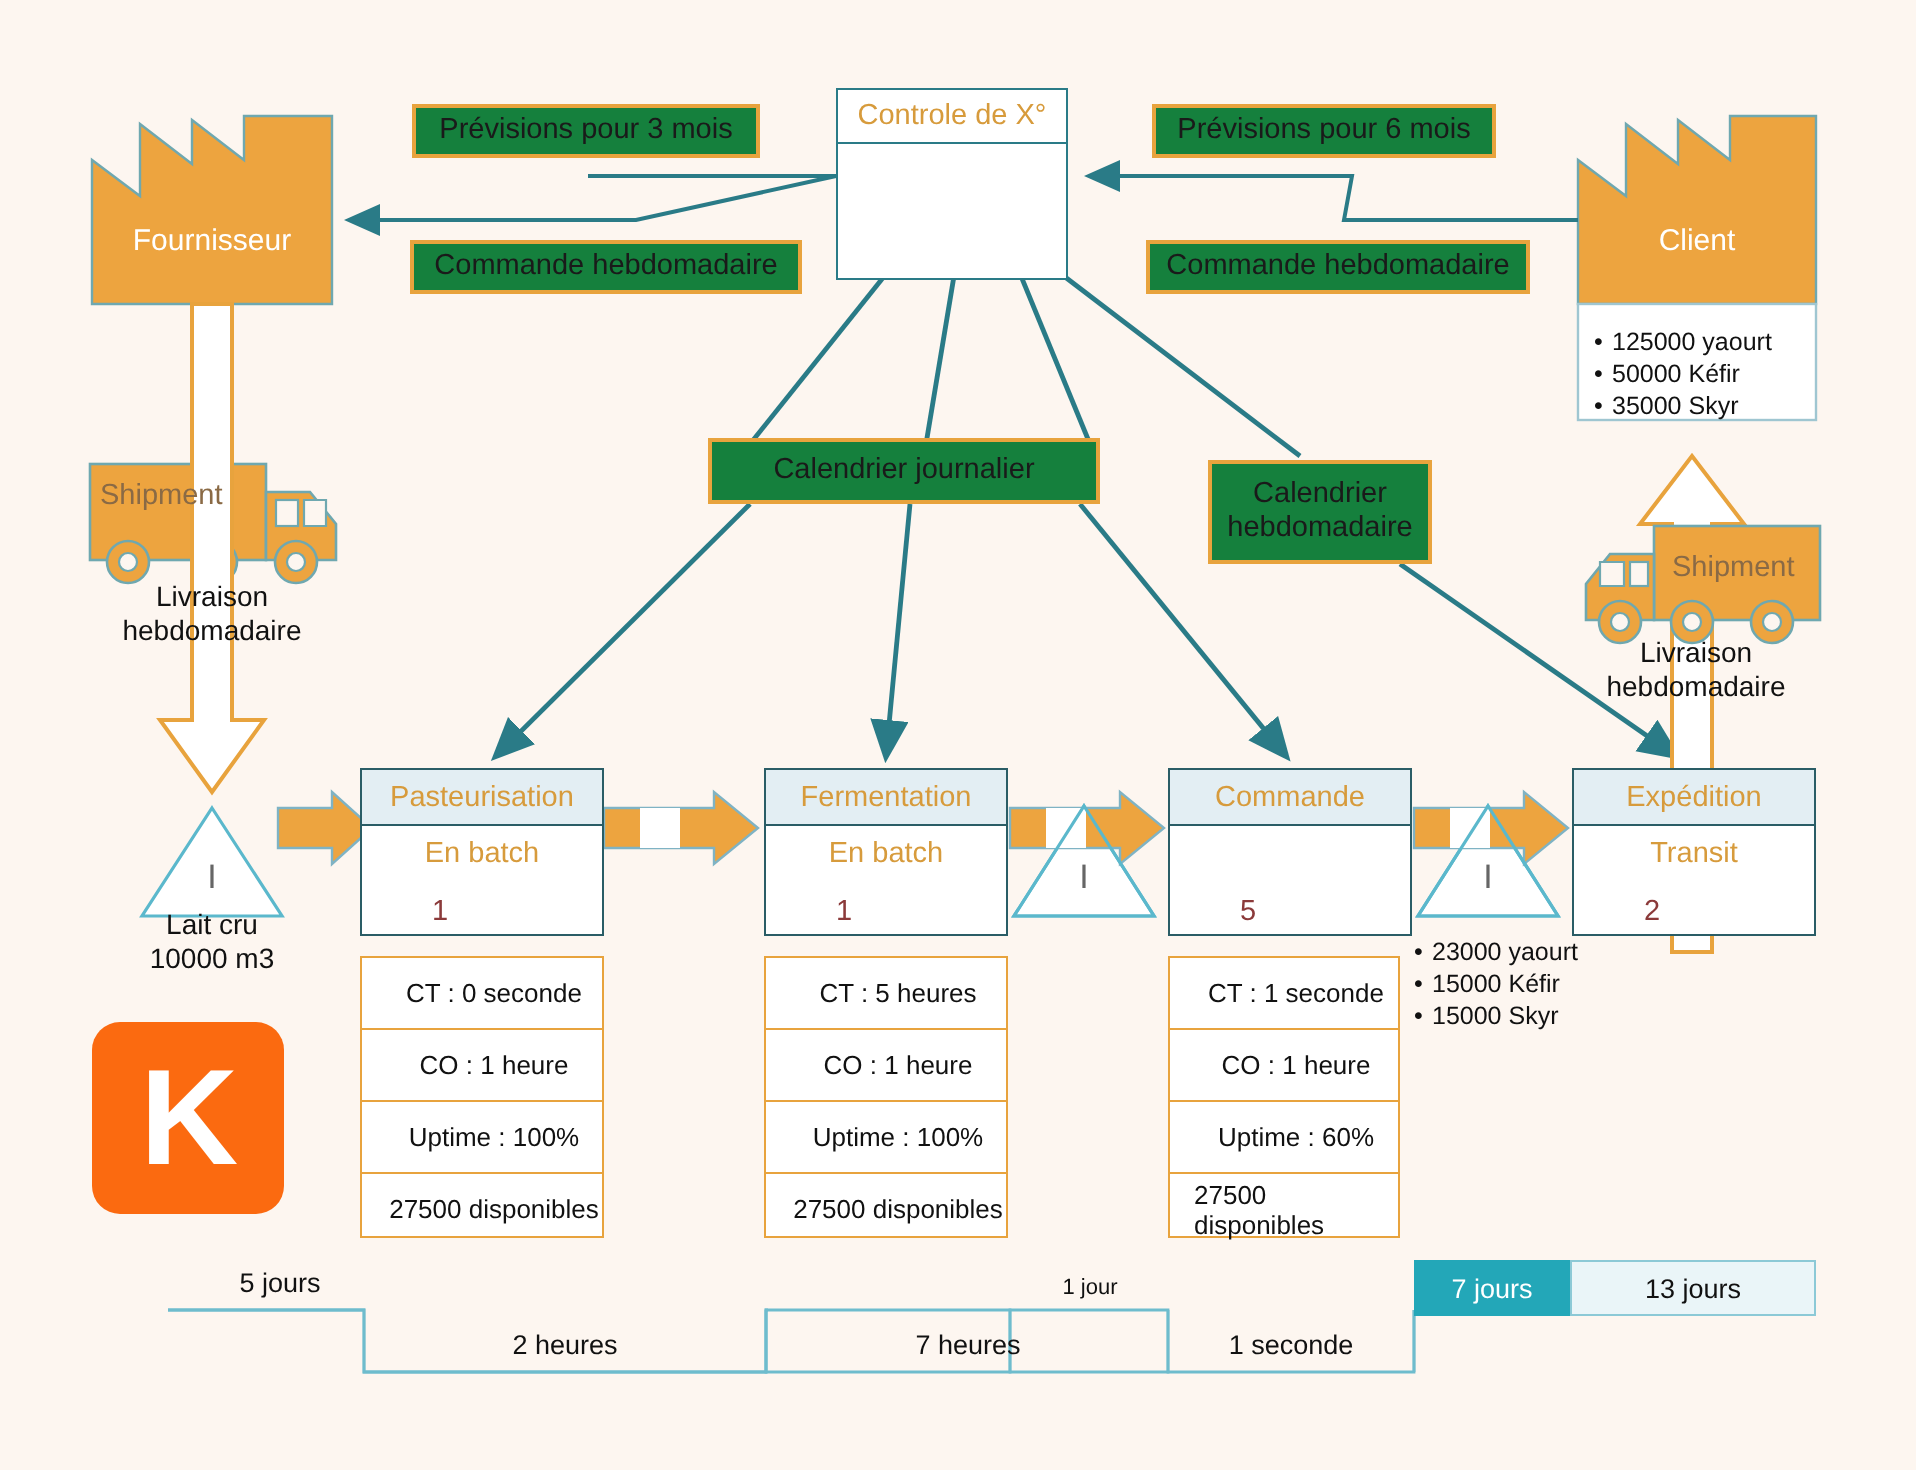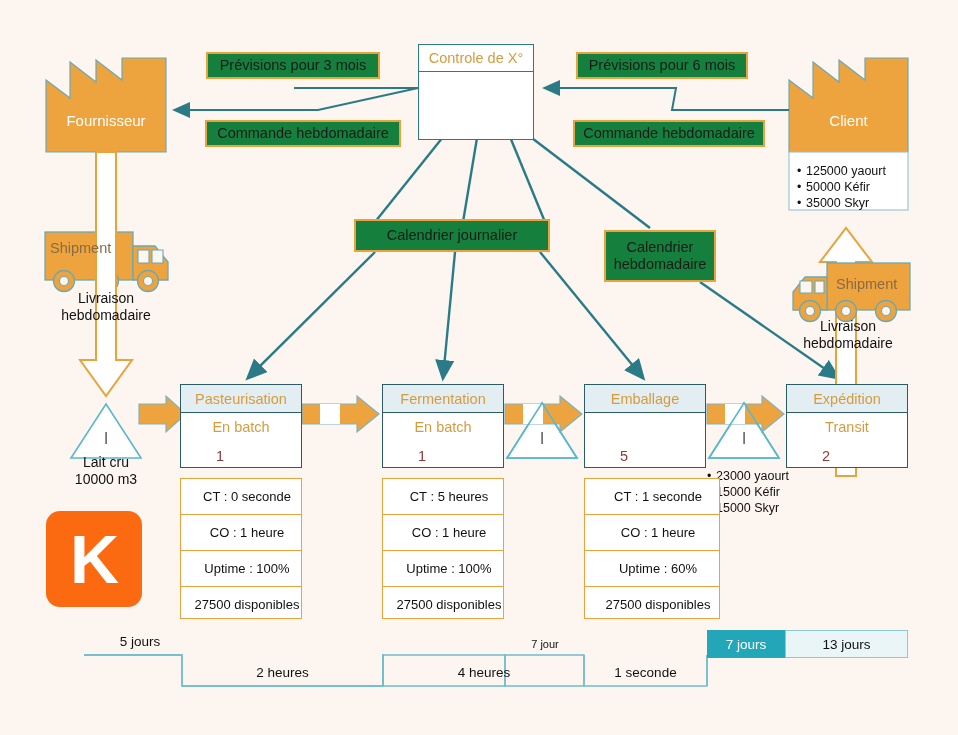--- a/index.html
+++ b/index.html
@@ -292,21 +292,21 @@
 
   <div class="abs proc" style="left:382px;top:384px;width:122px;height:84px;">
     <div class="proc-head">Fermentation</div>
     <div class="proc-sub">En batch</div>
     <div class="proc-op" style="left:35px;">
       <span class="cnt">1</span>
     </div>
   </div>
 
   <div class="abs proc" style="left:584px;top:384px;width:122px;height:84px;">
-    <div class="proc-head">Emballage</div>
+    <div class="proc-head">Commande</div>
     <div class="proc-sub"></div>
     <div class="proc-op" style="left:35px;">
       <span class="cnt">5</span>
     </div>
   </div>
 
   <div class="abs proc" style="left:786px;top:384px;width:122px;height:84px;">
     <div class="proc-head">Expédition</div>
     <div class="proc-sub">Transit</div>
     <div class="proc-op" style="left:35px;">
@@ -321,43 +321,43 @@
     <div class="metric">27500 disponibles</div>
   </div>
 
   <div class="abs metrics" style="left:382px;top:478px;width:122px;height:141px;">
     <div class="metric">CT : 5 heures</div>
     <div class="metric">CO : 1 heure</div>
     <div class="metric">Uptime : 100%</div>
     <div class="metric">27500 disponibles</div>
   </div>
 
-  <div class="abs metrics" style="left:584px;top:478px;width:136px;height:141px;">
+  <div class="abs metrics" style="left:584px;top:478px;width:116px;height:141px;">
     <div class="metric">CT : 1 seconde</div>
     <div class="metric">CO : 1 heure</div>
     <div class="metric">Uptime : 60%</div>
     <div class="metric">27500 disponibles</div>
   </div>
 
   <div class="abs klogo" style="left:46px;top:511px;width:96px;height:96px;">
     <span>K</span>
   </div>
 
   <div class="abs tl-lab" style="left:95px;top:634px;width:90px;">
     <span>5 jours</span>
   </div>
   <div class="abs tl-lab small" style="left:505px;top:638px;width:80px;">
-    <span>7 jour</span>
+    <span>1 jour</span>
   </div>
 
   <div class="abs tl-lab" style="left:182px;top:665px;width:201px;">
     <span>2 heures</span>
   </div>
   <div class="abs tl-lab" style="left:383px;top:665px;width:202px;">
-    <span>4 heures</span>
+    <span>7 heures</span>
   </div>
   <div class="abs tl-lab" style="left:584px;top:665px;width:123px;">
     <span>1 seconde</span>
   </div>
 
   <div class="abs sumcell hi" style="left:707px;top:630px;width:78px;height:28px;">
     <span>7 jours</span>
   </div>
 
   <div class="abs sumcell" style="left:785px;top:630px;width:123px;height:28px;">

